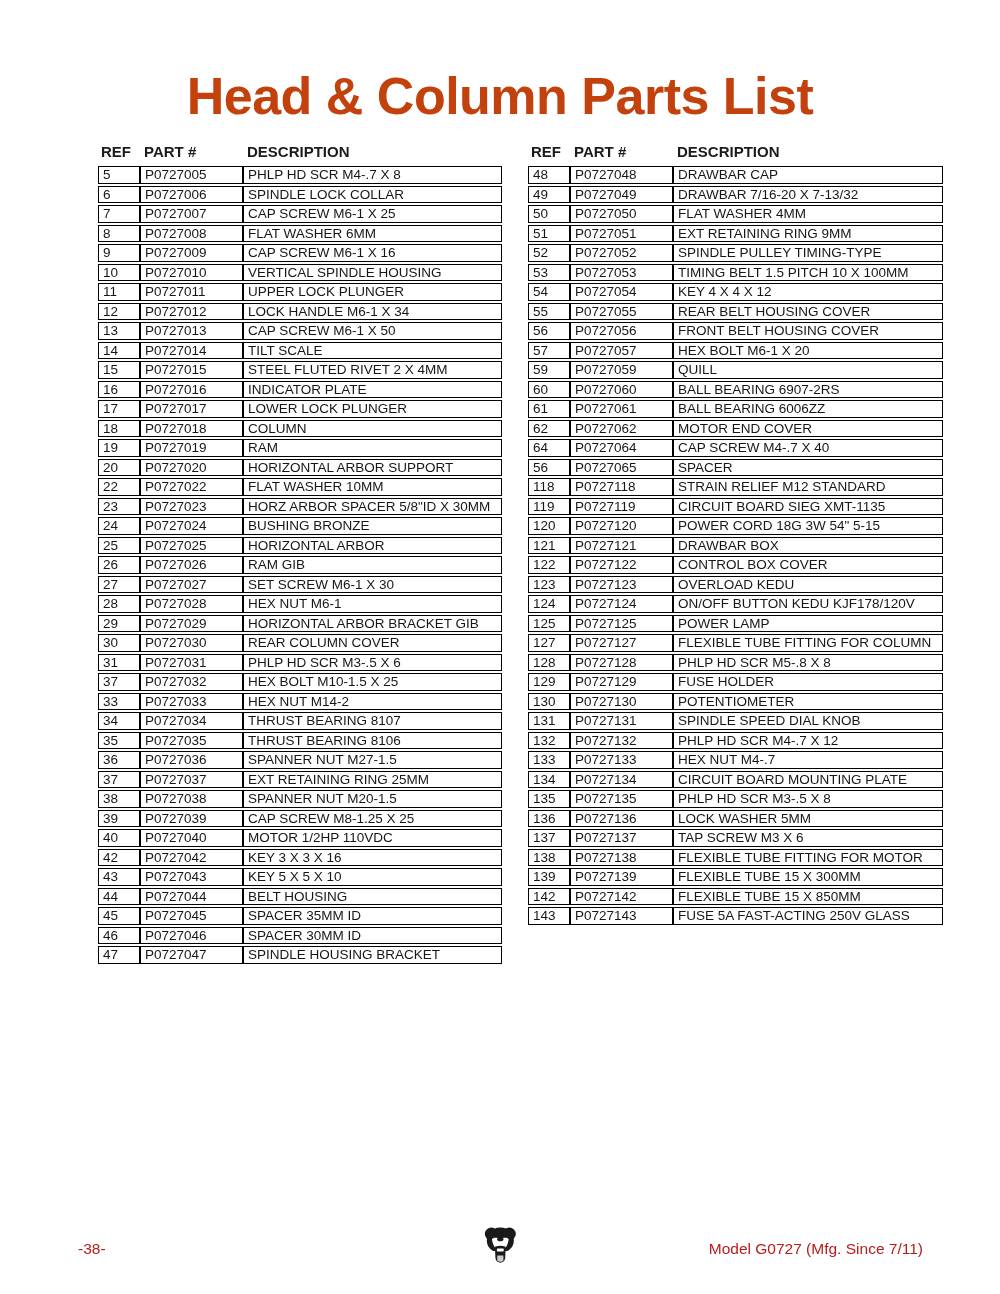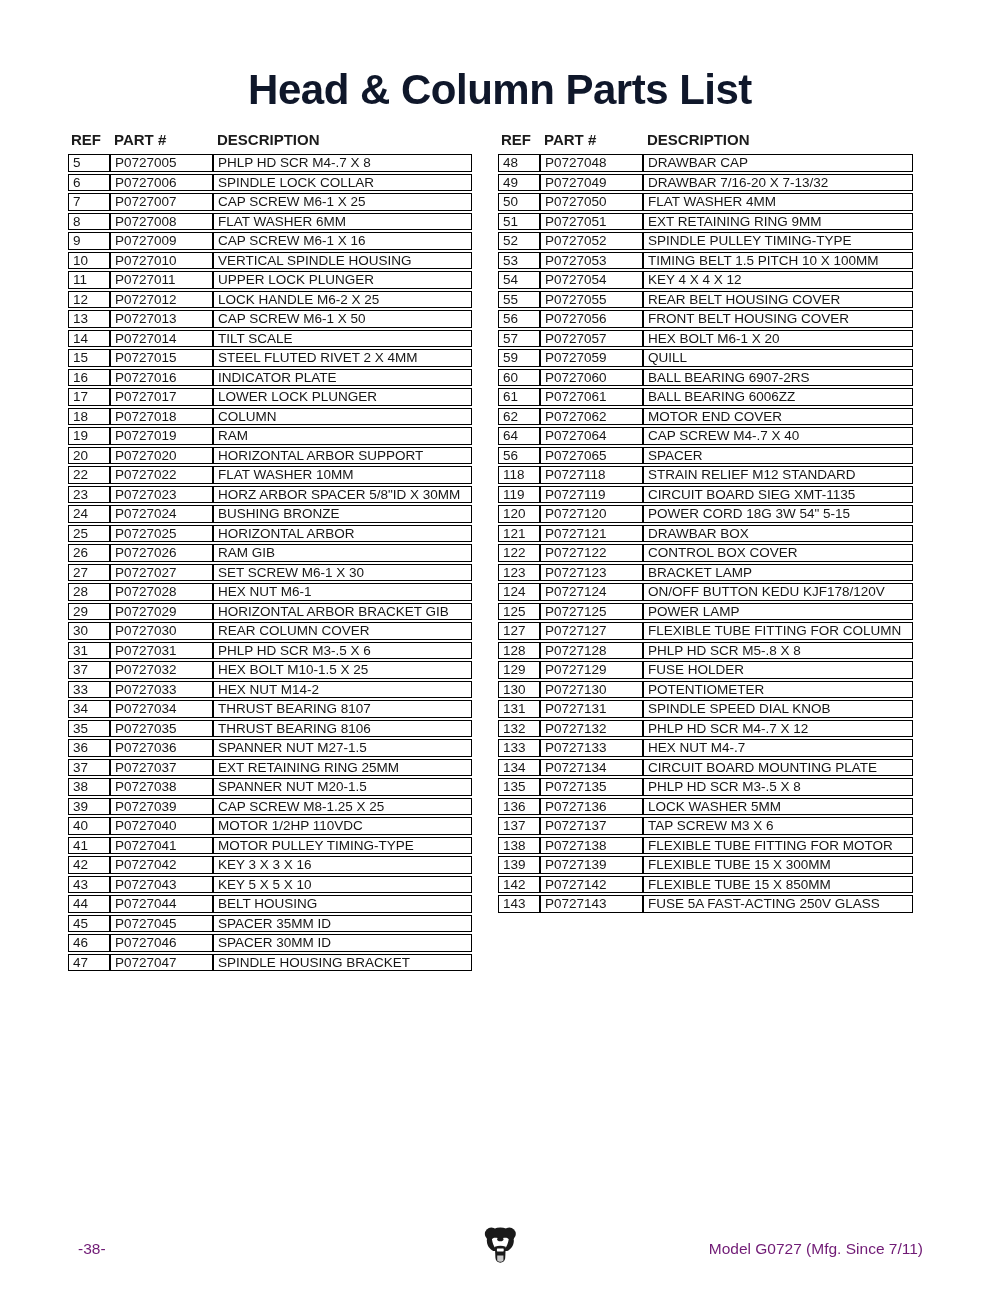--- a/index.html
+++ b/index.html
@@ -4,24 +4,24 @@
 <style>
   html,body { margin:0; padding:0; }
   body {
     width:1000px; height:1294px; background:#ffffff;
     font-family:"Liberation Sans", sans-serif; color:#121212;
   }
   .page { position:relative; width:1000px; height:1294px; overflow:hidden; background:#fff; }
 
   .title {
     margin:66px 0 0 0; text-align:center;
-    font-size:42px; font-weight:bold; letter-spacing:-0.5px; color:#0f172a;
+    font-size:52px; font-weight:bold; letter-spacing:-0.5px; color:#c2410c;
   }
 
-  .tables { display:flex; margin:17px 0 0 68px; gap:26px; }
+  .tables { display:flex; margin:17px 0 0 98px; gap:26px; }
   .tcol-left  { width:404px; }
   .tcol-right { width:415px; }
 
   .thead { display:flex; font-weight:bold; font-size:15px; padding-left:3px; margin:0 0 4px 0; color:#1b1b1b; }
   .h-ref  { width:43px; }
   .h-part { width:103px; }
   .h-desc { flex:1; }
 
   table.parts {
     border-collapse:separate; border-spacing:0 2px;
@@ -31,21 +31,21 @@
     box-sizing:border-box;
     border:1.2px solid #000;
     font-size:13.5px; line-height:15px; height:17.5px;
     padding:0 4px; white-space:nowrap; overflow:hidden;
     color:#161616; background:#fff;
   }
 
   .footer {
     position:absolute; left:78px; right:77px; top:1226px; height:46px;
     display:flex; align-items:center; justify-content:space-between;
-    font-size:15.5px; color:#701a75;text-align:center;
+    font-size:15.5px; color:#b91c1c;text-align:center;
   }
   .logo-wrap {
     position:absolute; left:50%; top:0; transform:translateX(-52%);
     width:34px; height:42px;
   }
 </style>
 </head>
 <body>
 
 <div class="page">
@@ -98,21 +98,21 @@
               <td class="c2">VERTICAL SPINDLE HOUSING</td>
             </tr>
             <tr>
               <td class="c0">11</td>
               <td class="c1">P0727011</td>
               <td class="c2">UPPER LOCK PLUNGER</td>
             </tr>
             <tr>
               <td class="c0">12</td>
               <td class="c1">P0727012</td>
-              <td class="c2">LOCK HANDLE M6-2 X 25</td>
+              <td class="c2">LOCK HANDLE M6-1 X 34</td>
             </tr>
             <tr>
               <td class="c0">13</td>
               <td class="c1">P0727013</td>
               <td class="c2">CAP SCREW M6-1 X 50</td>
             </tr>
             <tr>
               <td class="c0">14</td>
               <td class="c1">P0727014</td>
               <td class="c2">TILT SCALE</td>
@@ -234,25 +234,20 @@
             </tr>
             <tr>
               <td class="c0">39</td>
               <td class="c1">P0727039</td>
               <td class="c2">CAP SCREW M8-1.25 X 25</td>
             </tr>
             <tr>
               <td class="c0">40</td>
               <td class="c1">P0727040</td>
               <td class="c2">MOTOR 1/2HP 110VDC</td>
-            </tr>
-            <tr>
-              <td class="c0">41</td>
-              <td class="c1">P0727041</td>
-              <td class="c2">MOTOR PULLEY TIMING-TYPE</td>
             </tr>
             <tr>
               <td class="c0">42</td>
               <td class="c1">P0727042</td>
               <td class="c2">KEY 3 X 3 X 16</td>
             </tr>
             <tr>
               <td class="c0">43</td>
               <td class="c1">P0727043</td>
               <td class="c2">KEY 5 X 5 X 10</td>
@@ -395,21 +390,21 @@
               <td class="c2">DRAWBAR BOX</td>
             </tr>
             <tr>
               <td class="c0">122</td>
               <td class="c1">P0727122</td>
               <td class="c2">CONTROL BOX COVER</td>
             </tr>
             <tr>
               <td class="c0">123</td>
               <td class="c1">P0727123</td>
-              <td class="c2">BRACKET LAMP</td>
+              <td class="c2">OVERLOAD KEDU</td>
             </tr>
             <tr>
               <td class="c0">124</td>
               <td class="c1">P0727124</td>
               <td class="c2">ON/OFF BUTTON KEDU KJF178/120V</td>
             </tr>
             <tr>
               <td class="c0">125</td>
               <td class="c1">P0727125</td>
               <td class="c2">POWER LAMP</td>

